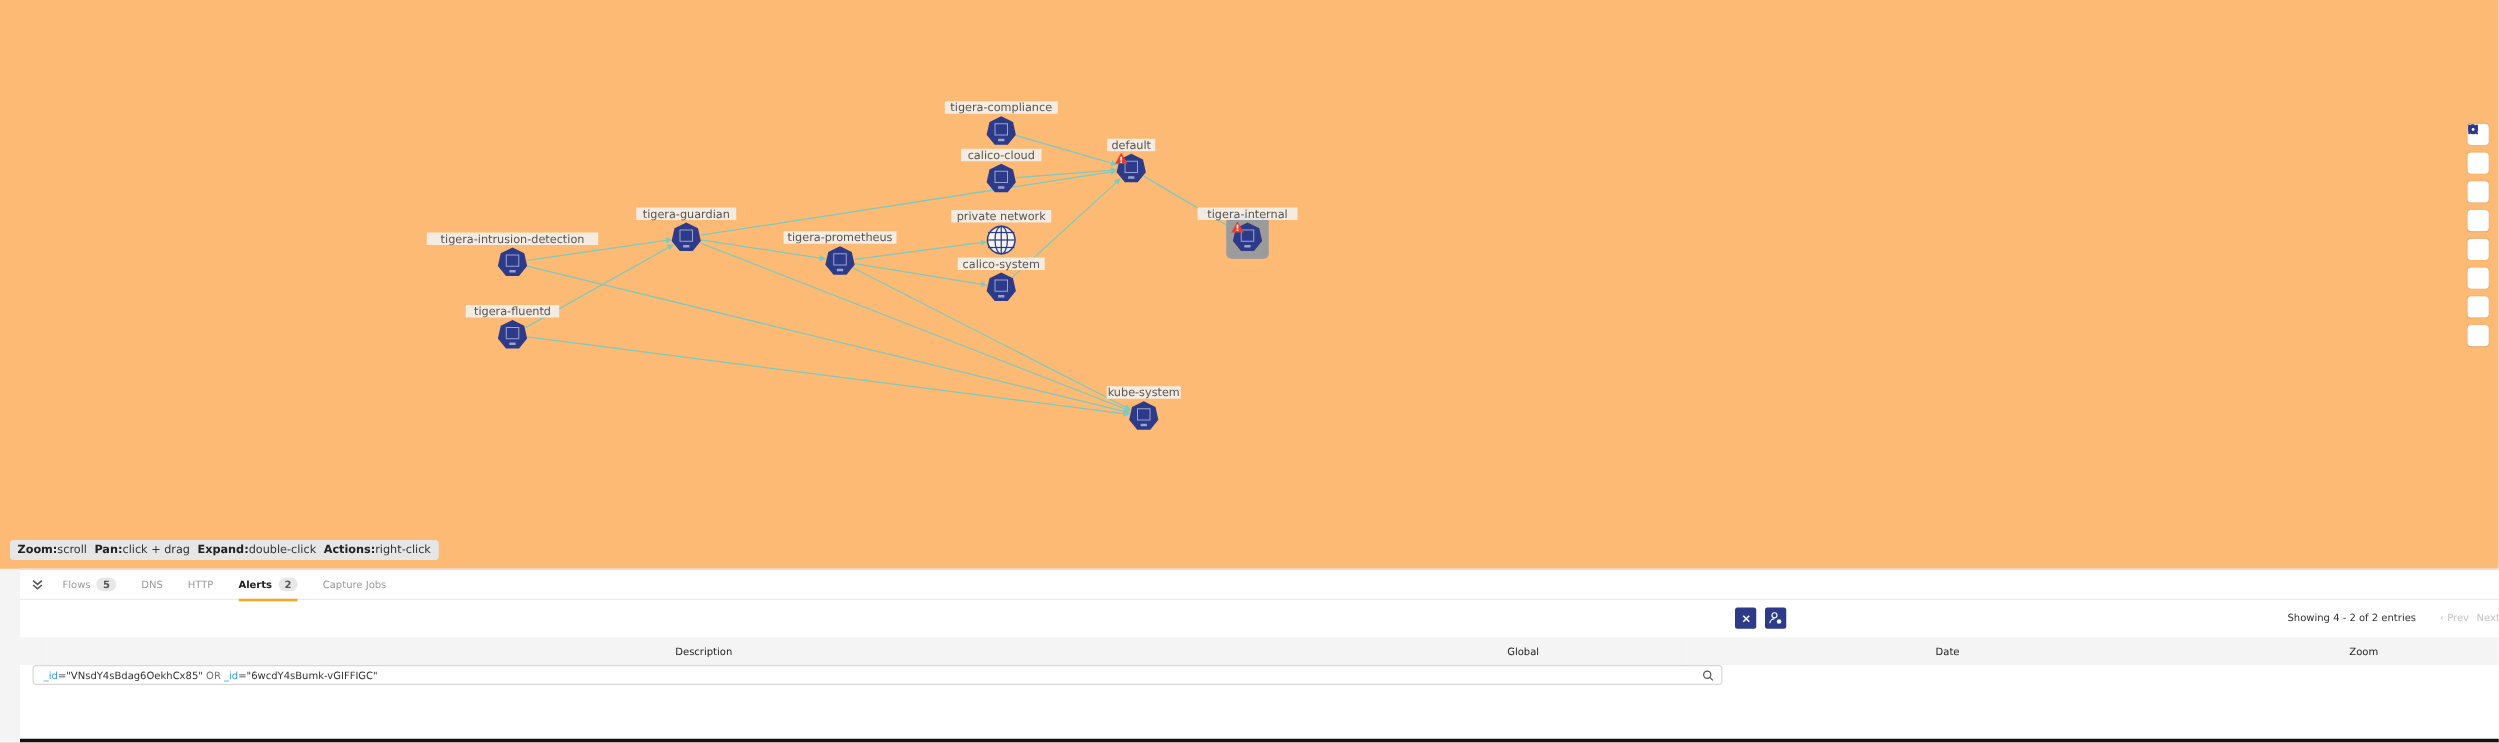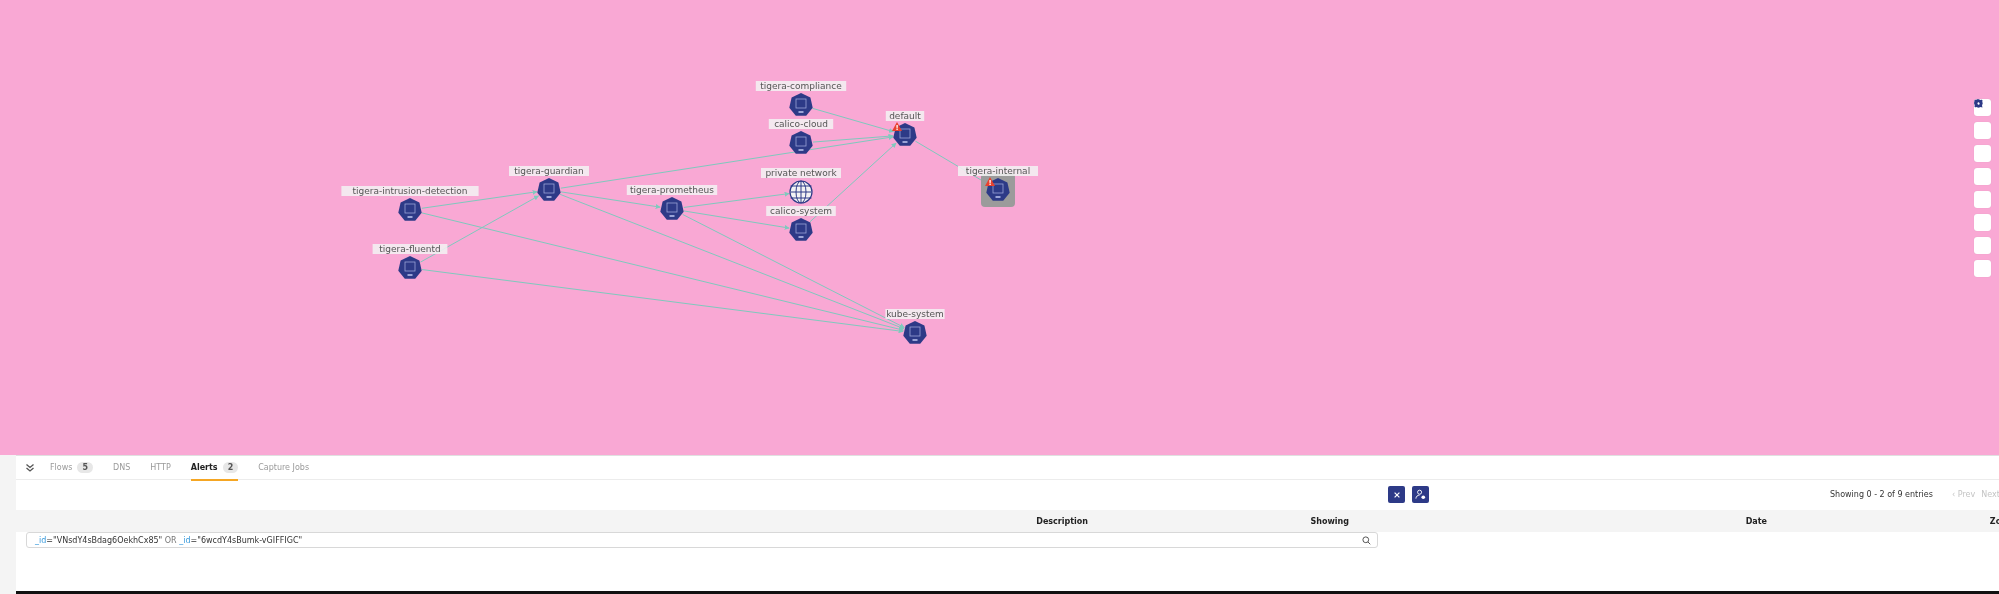--- a/index.html
+++ b/index.html
@@ -1,20 +1,20 @@
 <!DOCTYPE html>
 <html><head>
 <meta charset="utf-8">
 <style>
   * { box-sizing: border-box; margin: 0; padding: 0; }
   html, body { width: 1999px; height: 594px; overflow: hidden; background: #f4f4f4; font-family: "DejaVu Sans", sans-serif; color: #333; }
   #app { position: relative; width: 1999px; height: 594px; }
 
   
-  #graph { position: absolute; left: 0; top: 0; width: 1999px; height: 455px; background: #f9a8d4; padding-left: 32px; }
+  #graph { position: absolute; left: 0; top: 0; width: 1999px; height: 455px; background: #fdba74; padding-left: 32px; }
   #graph svg { position: absolute; left: 0; top: 0; }
   .node-label { font-size: 9px; fill: #555; font-family: "DejaVu Sans", sans-serif; }
   .label-bg { fill: #f3f3f3; opacity: 0.85; }
 
   
   .toolbar { position: absolute; right: 8px; top: 99px; display: flex; flex-direction: column; gap: 6px; }
   .tool-btn { width: 17px; height: 17px; background: #ffffff; border-radius: 3px; display: flex; align-items: center; justify-content: center; box-shadow: 0 0 1px rgba(0,0,0,0.15); cursor: pointer; }
   .tool-btn svg { width: 9px; height: 9px; }
 
   
@@ -34,21 +34,21 @@
   .search { position: absolute; left: 10px; top: 6px; width: 1352px; height: 16px; border: 1px solid #d8d8d8; border-radius: 3px; font-size: 8px; display: flex; align-items: center; padding-left: 8px; color: #333; background: #fff; margin-top: 46px; }
   .search .key { color: #3a9bdc; }
   .search-icon { position: absolute; right: 6px; top: 3px; }
   .btn-clear { position: absolute; left: 1372px; top: 6px; width: 17px; height: 17px; background: #2d3a87; border-radius: 2px; display: flex; align-items: center; justify-content: center; cursor: pointer; }
   .btn-user { position: absolute; left: 1396px; top: 6px; width: 17px; height: 17px; background: #2d3a87; border-radius: 2px; display: flex; align-items: center; justify-content: center; cursor: pointer; }
   .showing { position: absolute; left: 1814px; top: 10px; font-size: 8px; color: #333; }
   .pager { position: absolute; left: 1936px; top: 10px; font-size: 8px; color: #c4c4c4; display: flex; gap: 6px; }
 
   table { position: absolute; left: 0; top: 54px; width: 1999px; border-collapse: collapse; font-size: 8px; }
   thead tr { background: #f4f4f4; height: 22px; }
-  th { text-align: right; font-weight: bold; color: #222; }
+  th { text-align: center; font-weight: normal; color: #222; }
   tbody tr { height: 23px; border-bottom: 1px solid #ececec; }
   td { color: #333; }
   .chev { width: 22px; text-align: center; color: #666; cursor: pointer; }
   .bottom-border { position: absolute; left: 0; bottom: 0; width: 1999px; height: 3px; background: #111; }
 </style>
 </head>
 <body>
 
 <div id="app">
 
@@ -232,20 +232,26 @@
           </svg>
       </div>
       <div class="tool-btn">
         <svg viewBox="0 0 10 10">
             <path d="M8 4A3.2 3.2 0 002.2 3.2M2 6a3.2 3.2 0 005.8.8" fill="none" stroke="#2d3a87" stroke-width="1.3"></path>
             <path d="M8.6 1.5V4H6.1M1.4 8.5V6h2.5" fill="none" stroke="#2d3a87" stroke-width="1.2"></path>
           </svg>
       </div>
     </div>
 
+    <div class="hint">
+      <span><b>Zoom:</b><span>scroll</span></span>
+      <span><b>Pan:</b><span>click + drag</span></span>
+      <span><b>Expand:</b><span>double-click</span></span>
+      <span><b>Actions:</b><span>right-click</span></span>
+    </div>
   </div>
 
   <div id="panel">
     <div class="tabs">
       <div class="collapse-icon">
         <svg width="10" height="10" viewBox="0 0 10 10">
             <path d="M1.5 1.5L5 4.5 8.5 1.5M1.5 5L5 8 8.5 5" fill="none" stroke="#555" stroke-width="1.3"></path>
           </svg>
       </div>
       <div class="tab">
@@ -288,33 +294,33 @@
             <path d="M2 2l6 6M8 2L2 8" stroke="#fff" stroke-width="1.5"></path>
           </svg>
       </div>
       <div class="btn-user">
         <svg width="11" height="11" viewBox="0 0 12 12">
             <circle cx="5" cy="3.5" r="2.2" fill="none" stroke="#fff" stroke-width="1"></circle>
             <path d="M1 10.5c0-2.3 1.8-3.8 4-3.8" fill="none" stroke="#fff" stroke-width="1"></path>
             <circle cx="9" cy="9" r="2" fill="#fff"></circle>
           </svg>
       </div>
-      <div class="showing">Showing 0 - 2 of 9 entries</div>
+      <div class="showing">Showing 4 - 2 of 2 entries</div>
       <div class="pager">
         <span>‹ <span>Prev</span></span>
         <span><span>Next</span> ›</span>
       </div>
     </div>
 
     <table>
       <thead>
         <tr>
           <th style="width:22px"></th>
           <th style="width:1050px">Description</th>
-          <th style="width:261px">Showing</th>
+          <th style="width:261px">Global</th>
           <th style="width:418px">Date</th>
           <th>Zoom</th>
         </tr>
       </thead>
       <tbody>
       </tbody>
     </table>
     <div class="bottom-border"></div>
   </div>
 </div>

